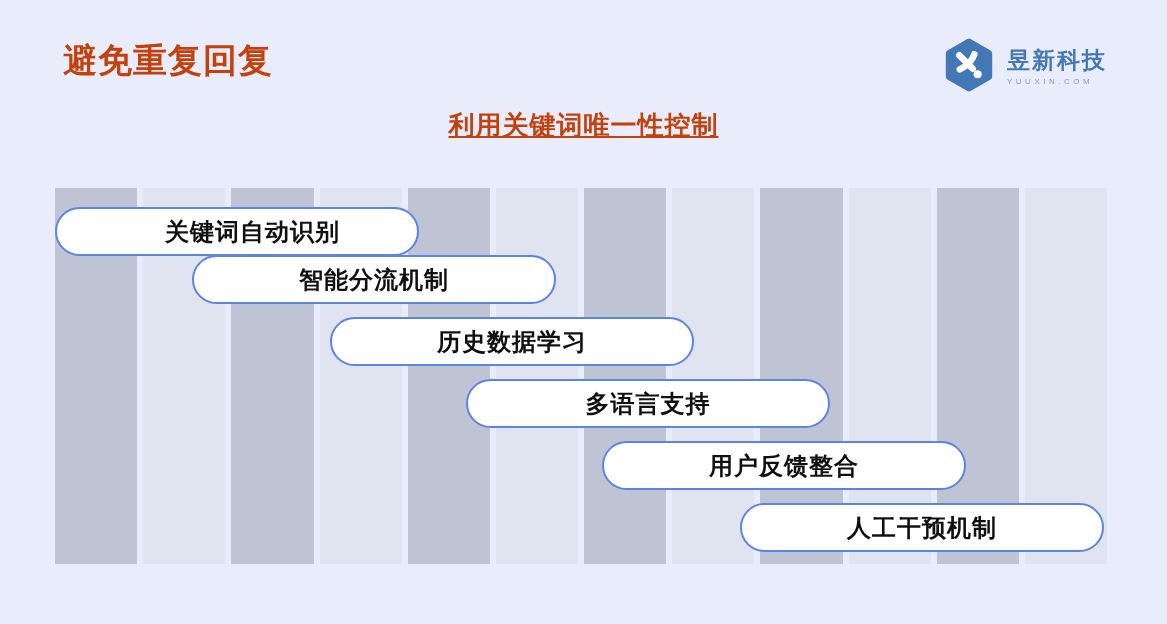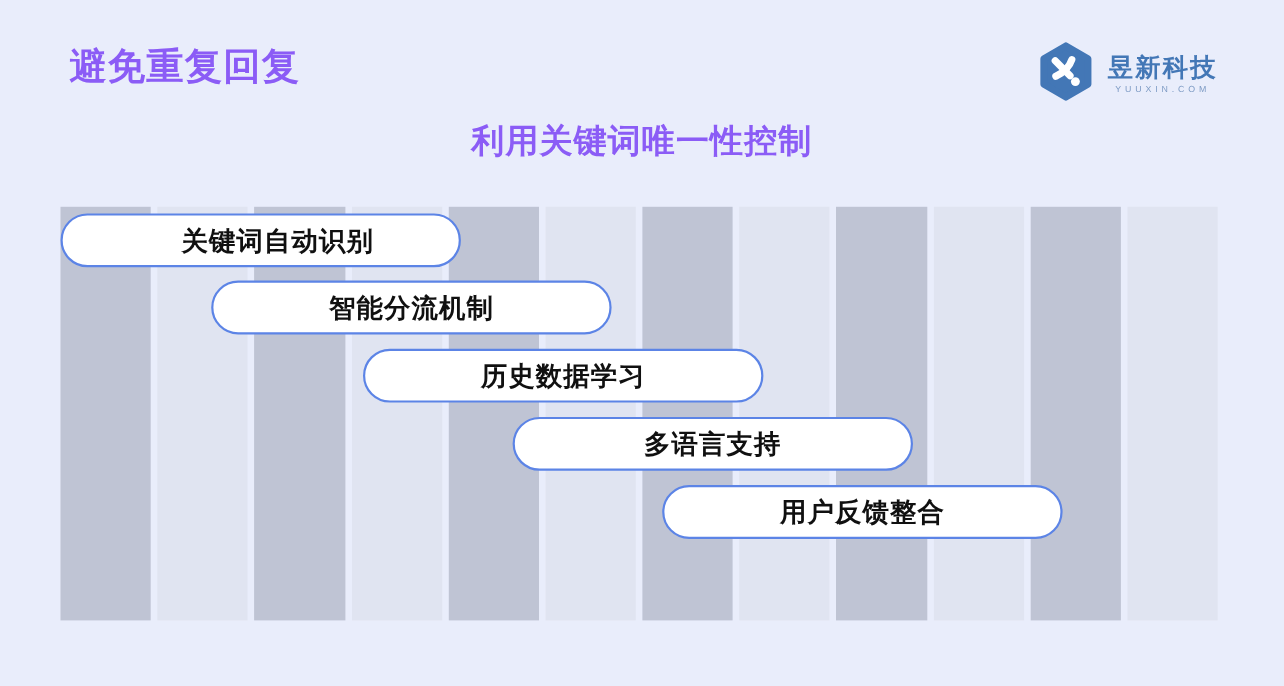--- a/index.html
+++ b/index.html
@@ -14,47 +14,48 @@
     background: #E9EDFB;
     font-family: "Liberation Sans", "DejaVu Sans", sans-serif;
   }
   .title {
     position: absolute;
     left: 63px;
     top: 38px;
     margin: 0;
     font-size: 34px;
     font-weight: bold;
-    color: #8b5cf6;
+    color: #c2410c;
     letter-spacing: 1px;
   }
   .subtitle {
     position: absolute;
     top: 108px;
     left: 0;
     width: 100%;
     margin: 0;
     text-align: center;
-    font-size: 30px;
+    font-size: 26px;
     font-weight: bold;
-    color: #8b5cf6;
+    color: #c2410c;
     letter-spacing: 1px;
+    text-decoration: underline;
   }
   .logo {
     position: absolute;
     top: 38px;
     right: 60px;
     display: flex;
     align-items: center;
     gap: 11px;
   }
   .logo-text {
     display: flex;
     flex-direction: column;
-    align-items: center;
+    align-items: flex-start;
   }
   .logo-name {
     font-size: 23px;
     font-weight: 600;
     color: #4377B6;
     letter-spacing: 2px;
     line-height: 1.1;
   }
   .logo-domain {
     font-size: 8px;
@@ -90,21 +91,21 @@
     border: 2px solid #5C84E6;
     border-radius: 26px;
     display: flex;
     align-items: center;
     justify-content: center;
     font-size: 24px;
     font-weight: bold;
     color: #101010;
     letter-spacing: 1px;
   }
-  .pill-1 { left: 0px;   top: 6px; padding-left: 31px;   }
+  .pill-1 { left: 0px;   top: 19px; padding-left: 31px;   }
   .pill-2 { left: 137px; top: 67px;  }
   .pill-3 { left: 275px; top: 129px; }
   .pill-4 { left: 411px; top: 191px; }
   .pill-5 { left: 547px; top: 253px; }
   .pill-6 { left: 685px; top: 315px; }
 </style>
 </head>
 <body>
 
 <div class="slide">
@@ -142,15 +143,16 @@
       <div class="stripe light"></div>
       <div class="stripe dark"></div>
       <div class="stripe light"></div>
     </div>
 
     <div class="pill pill-1">关键词自动识别</div>
     <div class="pill pill-3">历史数据学习</div>
     <div class="pill pill-2">智能分流机制</div>
     <div class="pill pill-5">用户反馈整合</div>
     <div class="pill pill-4">多语言支持</div>
+    <div class="pill pill-6">人工干预机制</div>
   </div>
 
 </div>
 
 </body></html>

